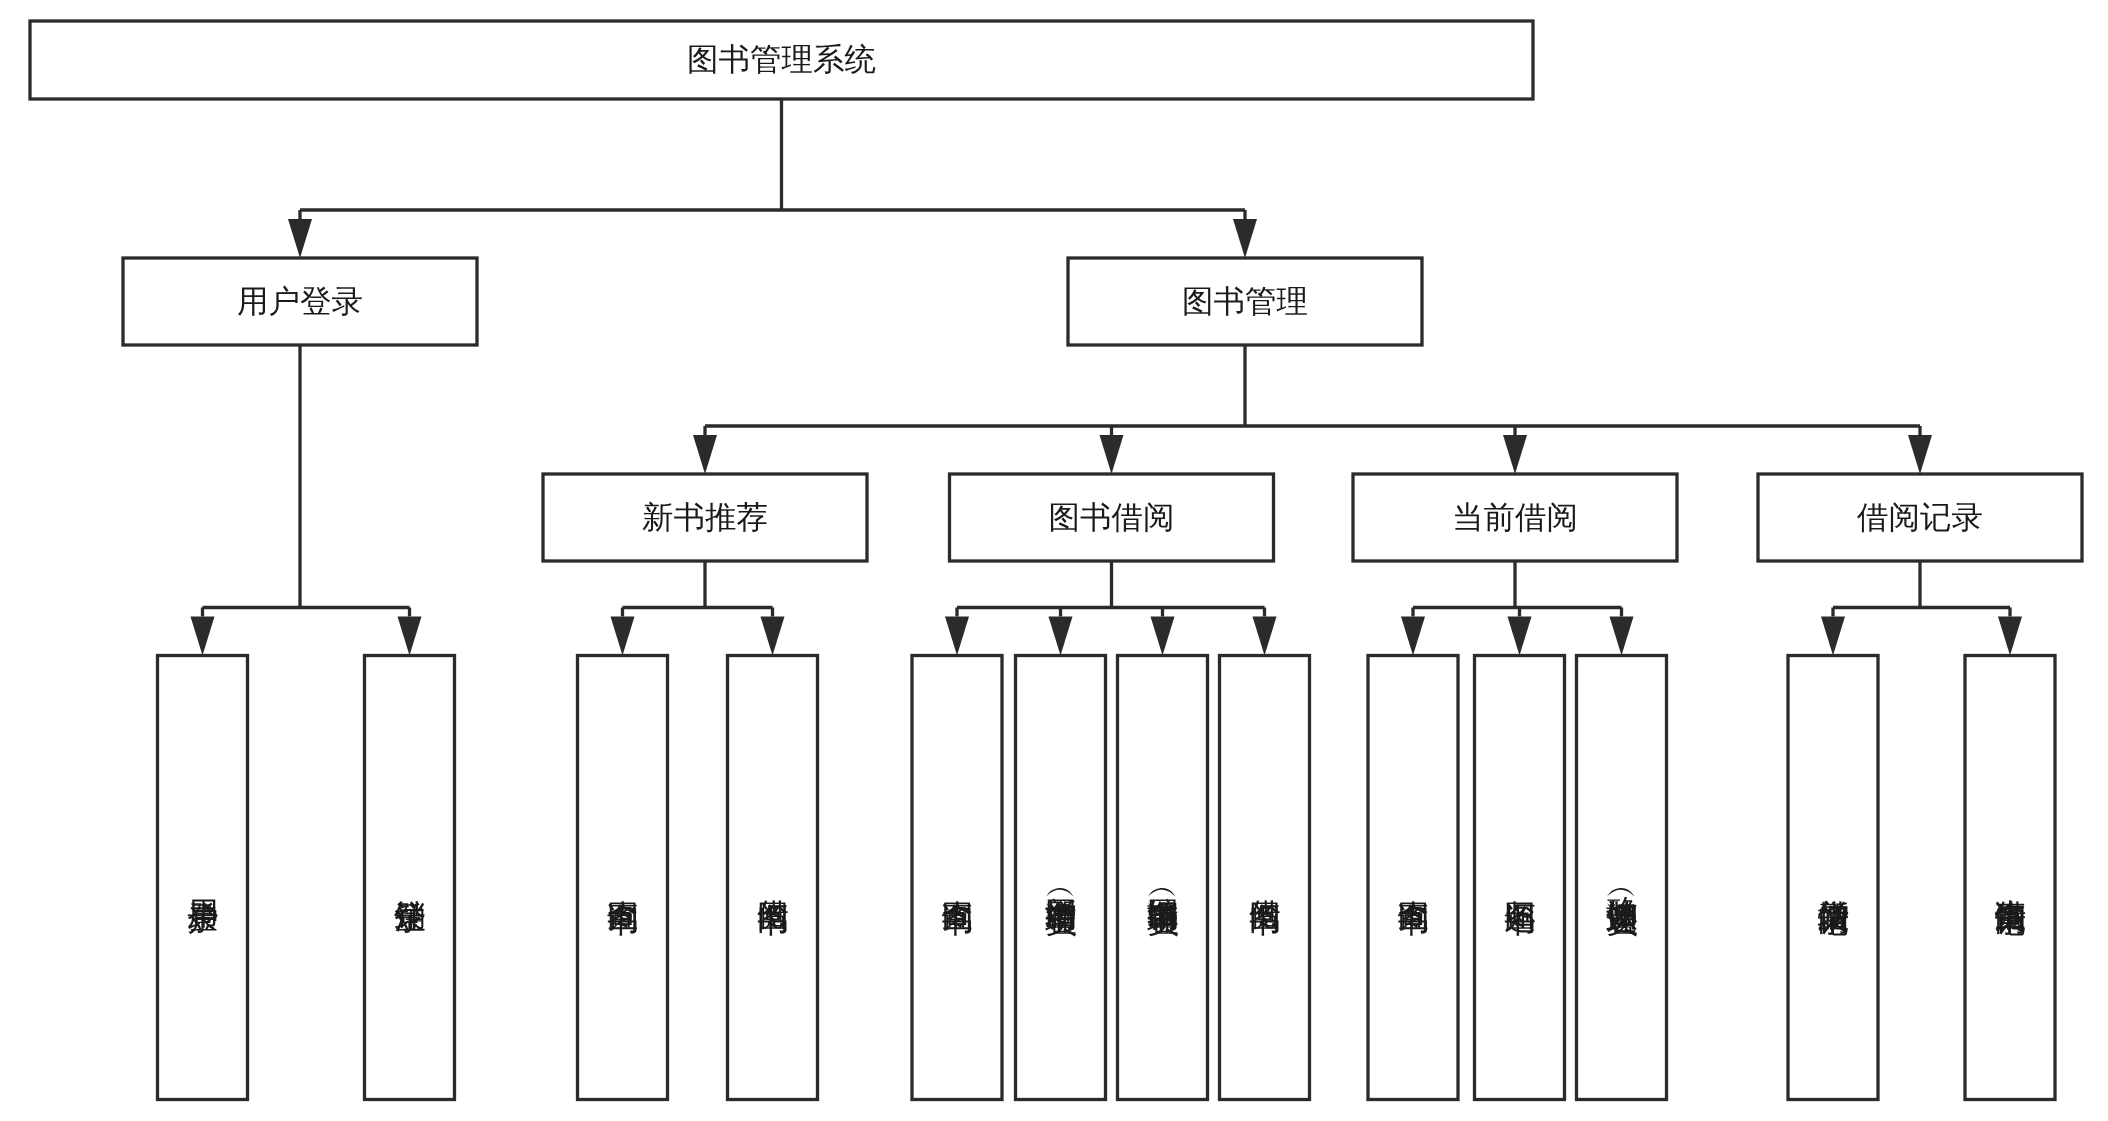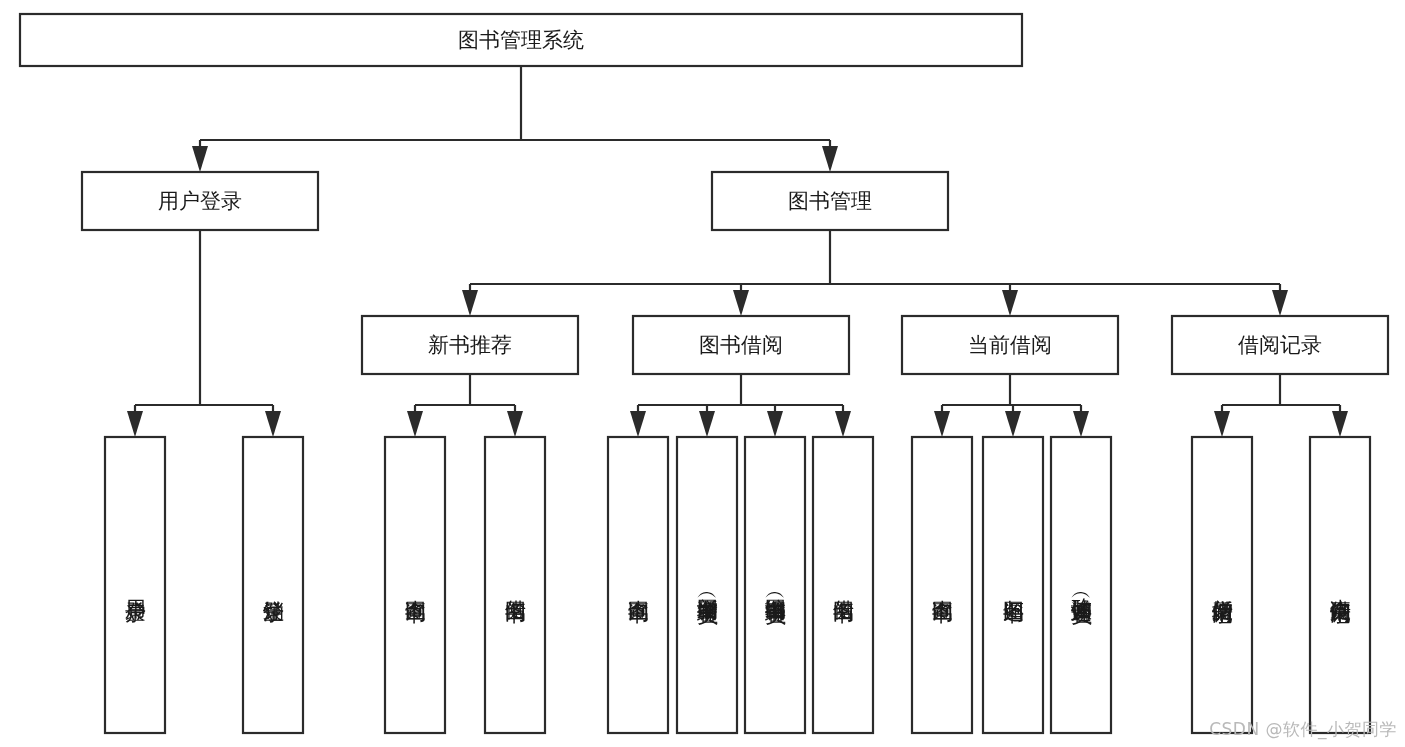--- a/index.html
+++ b/index.html
@@ -245,14 +245,13 @@
       <div class="vbox-wrap" style="left: 1051px; top: 437px; width: 60px; height: 296px;">
         <div class="node-label-v">确认归还（管理员）</div>
       </div>
       <div class="vbox-wrap" style="left: 1192px; top: 437px; width: 60px; height: 296px;">
         <div class="node-label-v">新增借阅记录</div>
       </div>
       <div class="vbox-wrap" style="left: 1310px; top: 437px; width: 60px; height: 296px;">
         <div class="node-label-v">查询借阅记录</div>
       </div>
     </div>
-  <div class="watermark">CSDN @软件_小贺同学</div>
 </div>
 
 </body></html>

